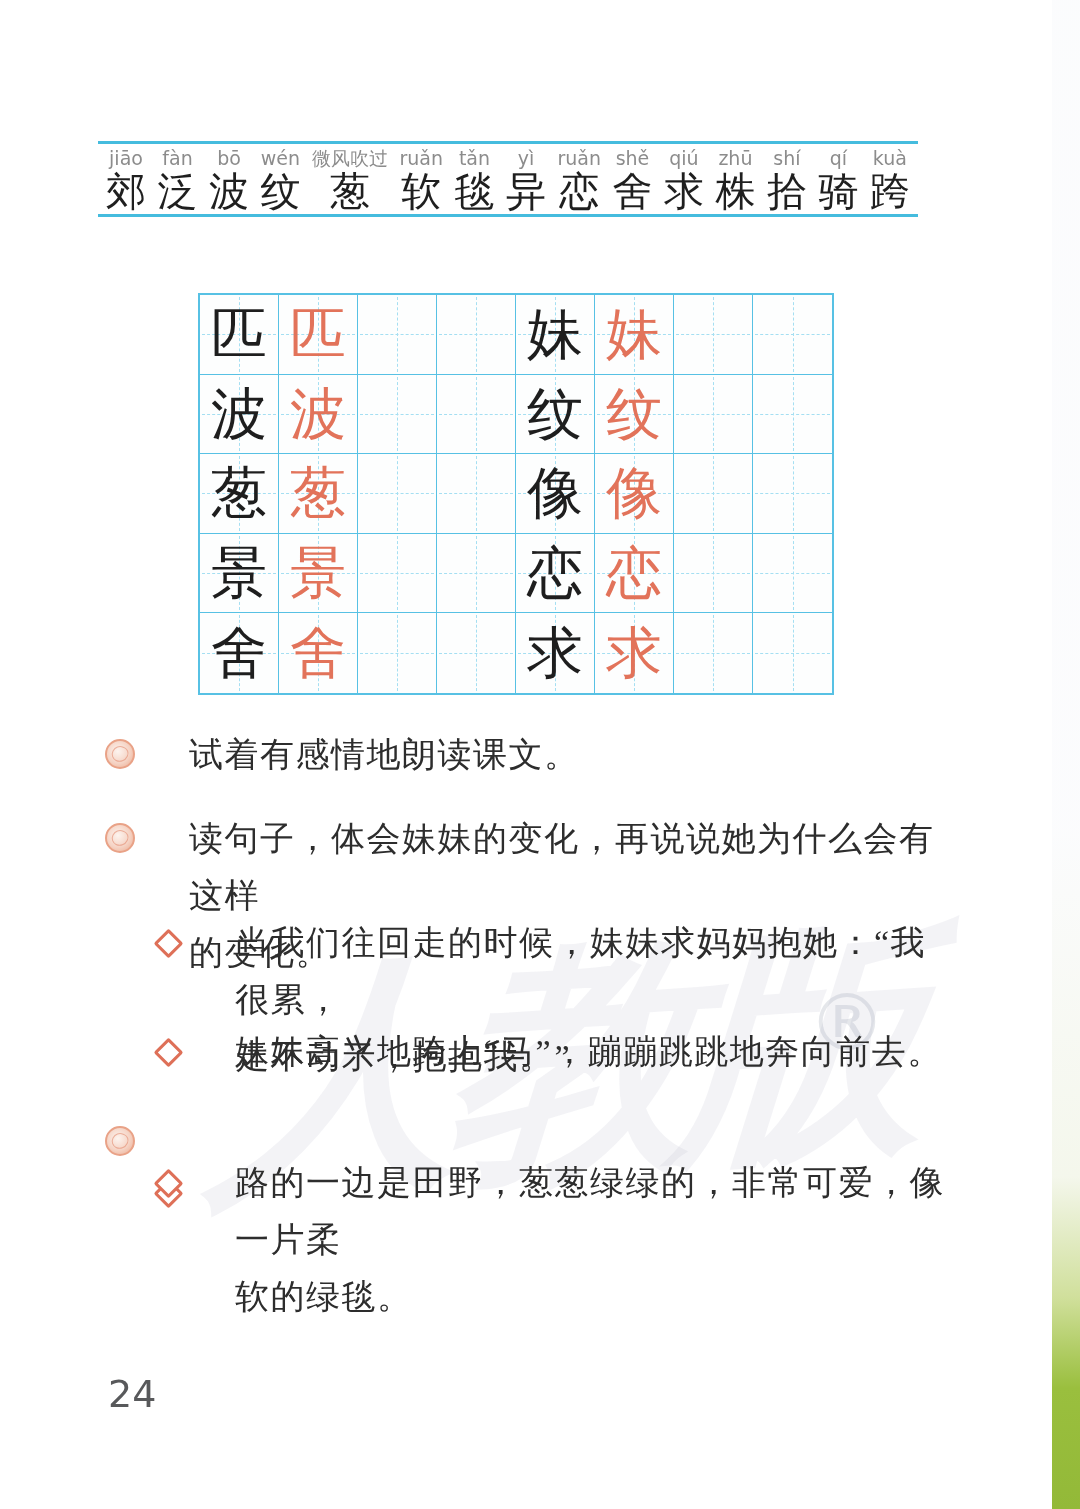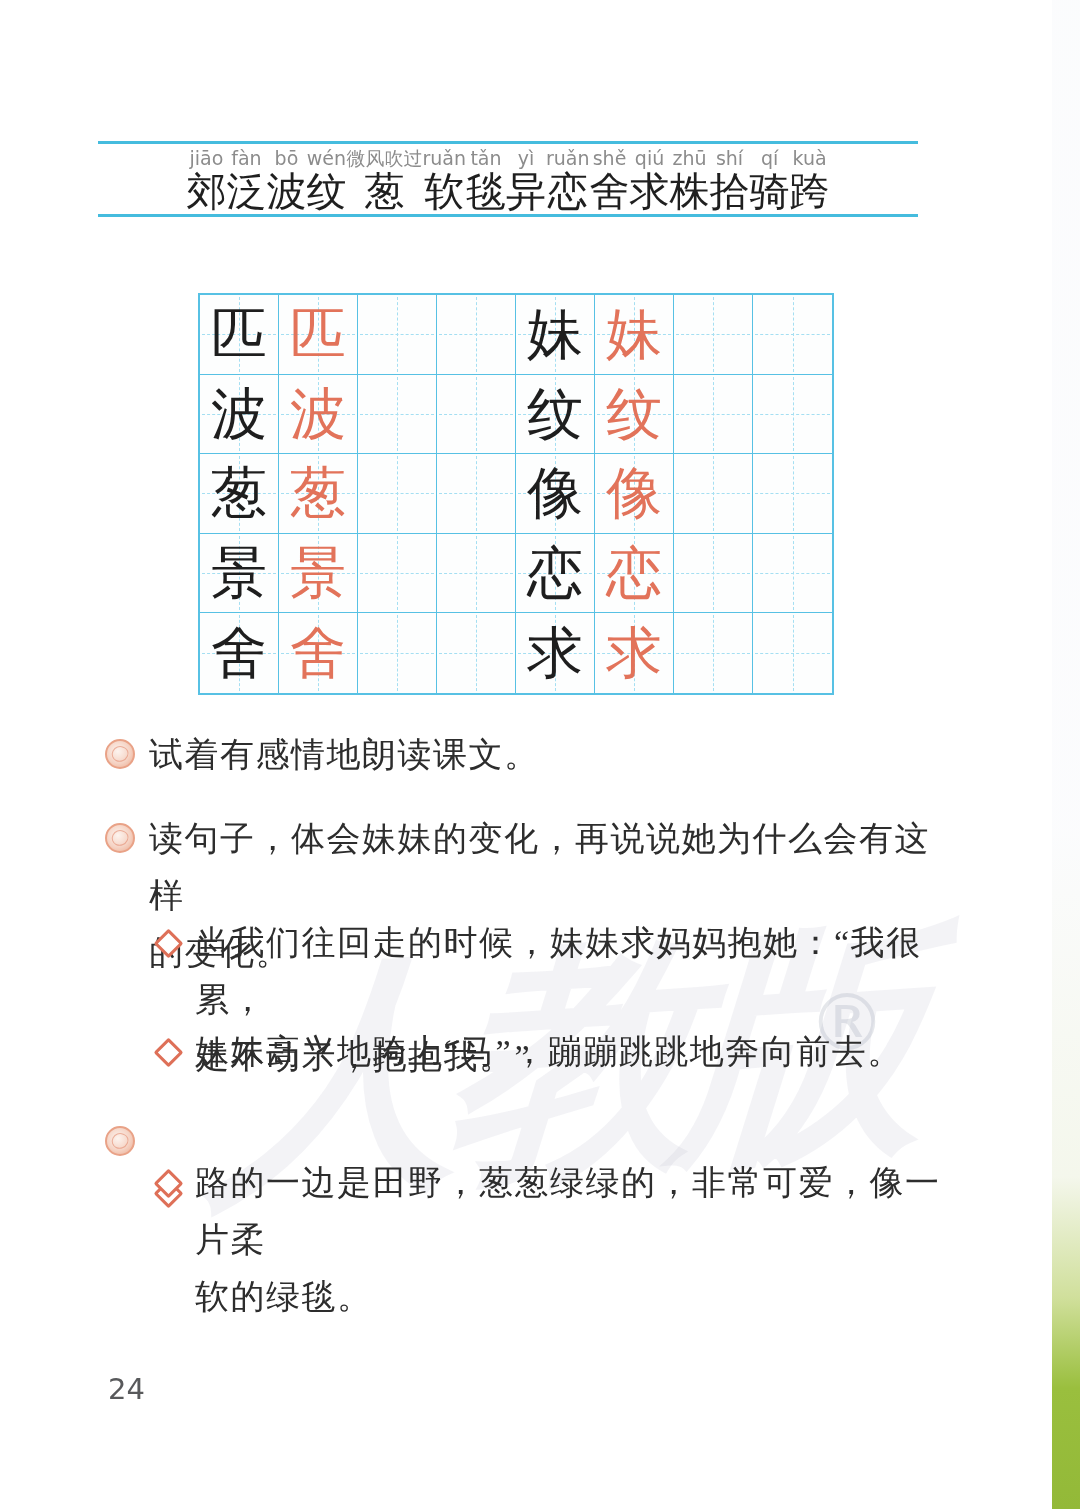--- a/index.html
+++ b/index.html
@@ -30,21 +30,21 @@
   .watermark-reg{
     position:absolute;left:808px;top:978px;
     font-size:78px;color:rgba(170,175,190,0.30);
     font-family:"DejaVu Sans", sans-serif;font-style:normal;
     pointer-events:none;
   }
   
   .header-strip{
     position:absolute;left:98px;top:141px;width:820px;height:76px;
     border-top:3px solid #45bcde;border-bottom:3px solid #45bcde;
-    display:flex;justify-content:center;align-items:flex-start;
+    display:flex;justify-content:space-between;align-items:flex-start;
     padding:3px 8px 0 8px;box-sizing:border-box;
   }
   .h-item{display:flex;flex-direction:column;align-items:center;min-width:40px;}
   .h-pinyin{
     font-size:19px;line-height:22px;color:#8c8c8c;
     font-family:"DejaVu Sans", sans-serif;white-space:nowrap;
   }
   .h-char{font-size:40px;line-height:46px;color:#1f1f1f;}
   
   .practice-grid{
@@ -65,21 +65,21 @@
   }
   .g-cell::after{
     content:"";position:absolute;top:2px;bottom:2px;left:50%;
     border-left:1.5px dashed #a5dff2;
   }
   .g-char{position:relative;z-index:2;font-size:56px;line-height:60px;}
   .g-black{color:#1e1e1e;}
   .g-red{color:#e2735a;}
   
   .para{
-    position:absolute;display:flex;align-items:flex-start;
+    position:absolute;display:flex;align-items:flex-start;gap:40px;
   }
   .para-text{
     font-size:34px;line-height:57px;color:#2d2d2d;letter-spacing:1.5px;
     white-space:pre-line;
   }
   .ex-icon{
     flex:0 0 auto;width:30px;height:30px;margin:13px 14px 0 0;
     border-radius:50%;border:2px solid #e9a287;box-sizing:border-box;
     background:radial-gradient(circle at 42% 40%, #fdf4ef 0%, #f5d3c4 55%, #eba98e 100%);
     position:relative;
@@ -97,21 +97,21 @@
   .p-ex1 {left:105px;top:726px;width:845px;}
   .p-ex2 {left:105px;top:810px;width:845px;}
   .p-sub2a{left:155px;top:914px;width:800px;}
   .p-sub2b{left:155px;top:1023px;width:800px;}
   .p-ex3 {left:105px;top:1113px;width:845px;}
   .p-sub3a{left:155px;top:1164px;width:800px;}
   .p-sub3b{left:155px;top:1154px;width:800px;}
   
   .page-number{
     position:absolute;left:108px;top:1372px;
-    font-size:29px;color:#58595b;font-family:"DejaVu Sans", sans-serif;
+    font-size:38px;color:#58595b;font-family:"DejaVu Sans", sans-serif;
   }
 </style>
 </head>
 <body>
 
 <div class="watermark">人教版</div>
 <div class="watermark-reg">®</div>
 
 <div class="header-strip">
     <div class="h-item">

